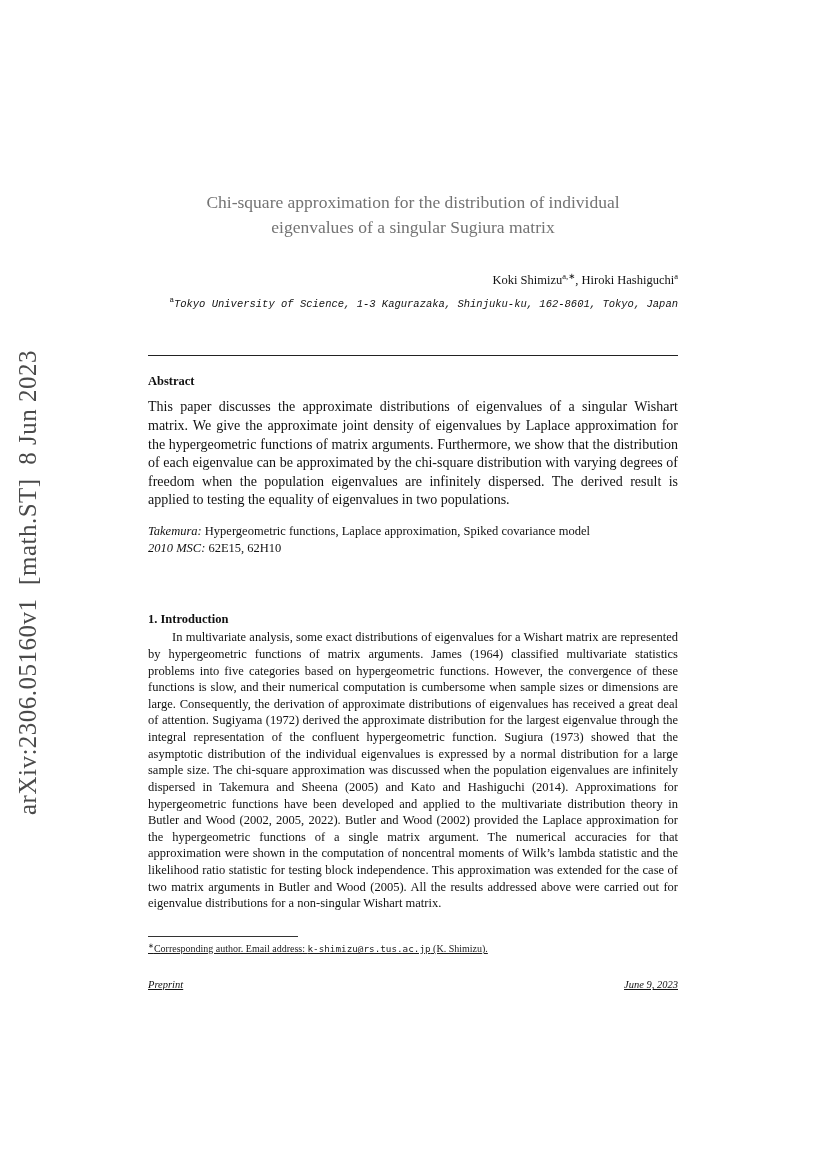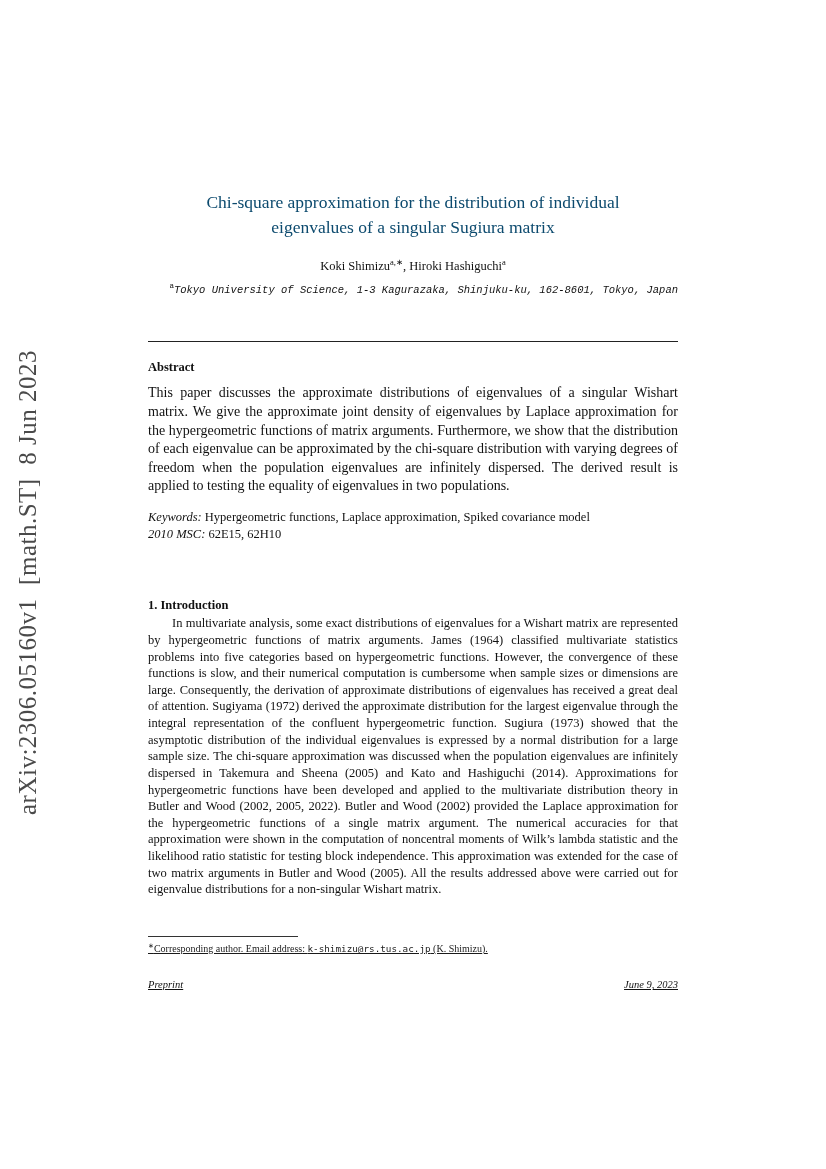--- a/index.html
+++ b/index.html
@@ -31,26 +31,26 @@
     position: absolute;
     left: 148px;
     top: 0;
     width: 530px;
   }
   .title {
     margin-top: 190px;
     text-align: center;
     font-size: 17.5px;
     line-height: 1.45;
-    color: #0c4a6e;
+    color: #737373;
   }
   .title span { display: block; }
   .authors {
-    margin-top: 16px;
-    text-align: center;
+    margin-top: 30px;
+    text-align: right;
     font-size: 12.5px;
   }
   .authors sup { font-size: 8.5px; }
   .affiliation {
     margin-top: 8px;
     text-align: right;
     font-style: italic;
     font-size: 10.5px;
     font-family: Liberation Mono, monospace;
   }
@@ -151,21 +151,21 @@
       <sup>a</sup><span>Tokyo University of Science, 1-3 Kagurazaka, Shinjuku-ku, 162-8601, Tokyo, Japan</span>
     </div>
 
     <hr class="rule">
 
     <div class="abstract-heading">Abstract</div>
 
     <div class="abstract-body">This paper discusses the approximate distributions of eigenvalues of a singular Wishart matrix. We give the approximate joint density of eigenvalues by Laplace approximation for the hypergeometric functions of matrix arguments. Furthermore, we show that the distribution of each eigenvalue can be approximated by the chi-square distribution with varying degrees of freedom when the population eigenvalues are infinitely dispersed. The derived result is applied to testing the equality of eigenvalues in two populations.</div>
 
     <div class="keywords">
-      <span class="lbl">Keywords:</span><span>  Hypergeometric functions, Laplace approximation, Spiked covariance model</span>
+      <span class="lbl">Takemura:</span><span>  Hypergeometric functions, Laplace approximation, Spiked covariance model</span>
     </div>
 
     <div class="msc">
       <span class="lbl">2010 MSC:</span><span>  62E15, 62H10</span>
     </div>
 
     <div class="section-heading">1. Introduction</div>
 
     <div class="body-paragraph">In multivariate analysis, some exact distributions of eigenvalues for a Wishart matrix are represented by hypergeometric functions of matrix arguments. James (1964) classified multivariate statistics problems into five categories based on hypergeometric functions. However, the convergence of these functions is slow, and their numerical computation is cumbersome when sample sizes or dimensions are large. Consequently, the derivation of approximate distributions of eigenvalues has received a great deal of attention. Sugiyama (1972) derived the approximate distribution for the largest eigenvalue through the integral representation of the confluent hypergeometric function. Sugiura (1973) showed that the asymptotic distribution of the individual eigenvalues is expressed by a normal distribution for a large sample size. The chi-square approximation was discussed when the population eigenvalues are infinitely dispersed in Takemura and Sheena (2005) and Kato and Hashiguchi (2014). Approximations for hypergeometric functions have been developed and applied to the multivariate distribution theory in Butler and Wood (2002, 2005, 2022). Butler and Wood (2002) provided the Laplace approximation for the hypergeometric functions of a single matrix argument. The numerical accuracies for that approximation were shown in the computation of noncentral moments of Wilk’s lambda statistic and the likelihood ratio statistic for testing block independence. This approximation was extended for the case of two matrix arguments in Butler and Wood (2005). All the results addressed above were carried out for eigenvalue distributions for a non-singular Wishart matrix.</div>
 

